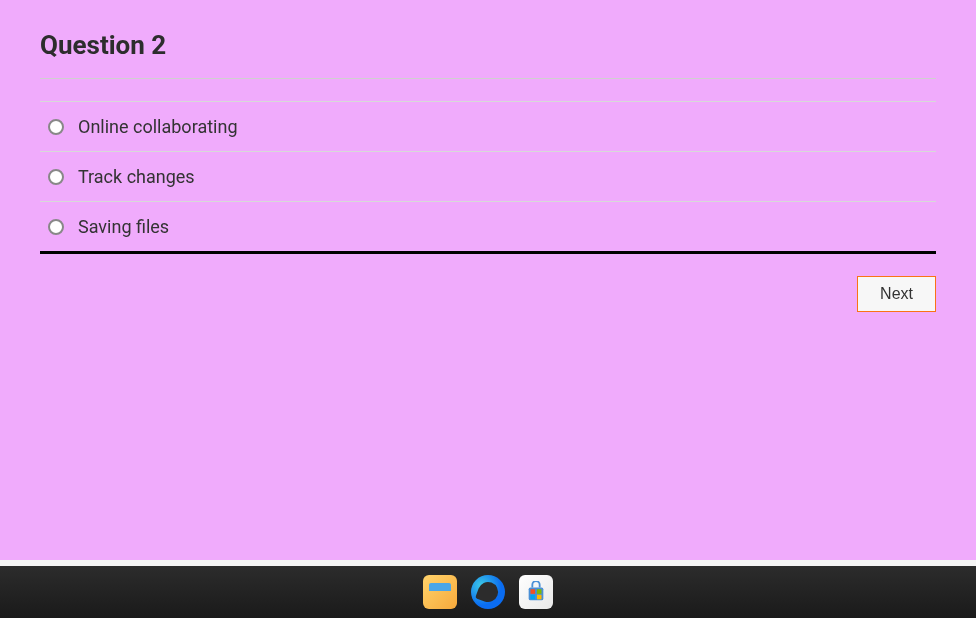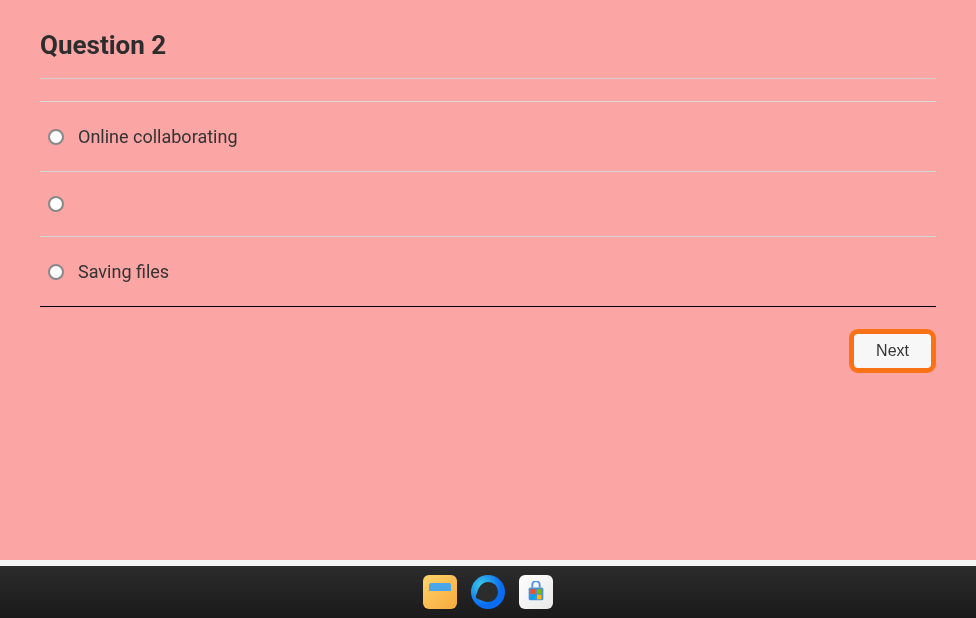--- a/index.html
+++ b/index.html
@@ -9,21 +9,21 @@
     }
     body {
       font-family: -apple-system, BlinkMacSystemFont, "Segoe UI", Roboto, Helvetica, Arial, sans-serif;
       background: #f5f5f5;
       width: 976px;
       height: 618px;
       overflow: hidden;
       position: relative;
     }
     .quiz-container {
-      background: #fca5a5;
+      background: #f0abfc;
       width: 100%;
       min-height: 560px;
       padding: 30px 40px;
       position: relative;
     }
     .question-header {
       font-size: 26px;
       font-weight: 700;
       color: #2d2d2d;
       padding-bottom: 18px;
@@ -38,51 +38,51 @@
       margin-bottom: 10px;
     }
     .options {
       display: flex;
       flex-direction: column;
     }
     .option-row {
       display: flex;
       align-items: center;
       gap: 14px;
-      padding: 24px 8px;
+      padding: 14px 8px;
       border-top: 1px solid #d8d8d8;
       cursor: pointer;
     }
     .option-row:last-child {
-      border-bottom: 1px solid #000000;
+      border-bottom: 3px solid #000000;
     }
     .radio {
       width: 16px;
       height: 16px;
       border: 2px solid #888;
       border-radius: 50%;
       background: #fff;
       flex-shrink: 0;
     }
     .option-label {
       font-size: 18px;
       color: #333;
     }
     .nav-row {
       display: flex;
       justify-content: flex-end;
       padding-top: 22px;
     }
     .next-btn {
-      border: 5px solid #f97316;
+      border: 1px solid #f97316;
       background: #f7f7f7;
       color: #333;
       padding: 8px 22px;
       font-size: 16px;
-      border-radius: 9px;
+      border-radius: 0;
       cursor: pointer;
     }
     .taskbar {
       position: absolute;
       bottom: 0;
       left: 0;
       right: 0;
       height: 52px;
       background: linear-gradient(to top, #1a1a1a, #2c2c2c);
       display: flex;
@@ -141,20 +141,21 @@
 <div class="quiz-container">
   <div class="question-header">Question 2</div>
 
   <div class="options">
     <label class="option-row">
       <span class="radio"></span>
       <span class="option-label">Online collaborating</span>
     </label>
     <label class="option-row">
       <span class="radio"></span>
+      <span class="option-label">Track changes</span>
     </label>
     <label class="option-row">
       <span class="radio"></span>
       <span class="option-label">Saving files</span>
     </label>
   </div>
 
   <div class="nav-row">
     <button class="next-btn">Next</button>
   </div>

